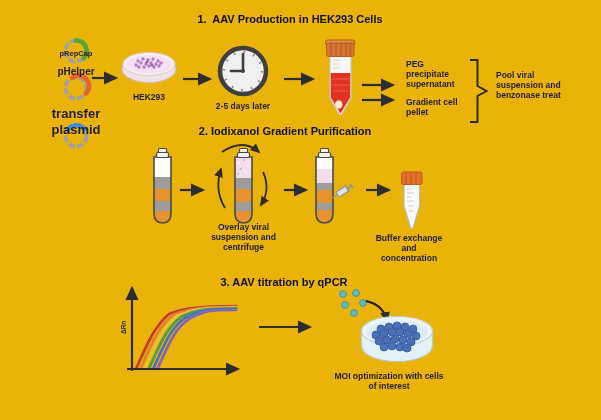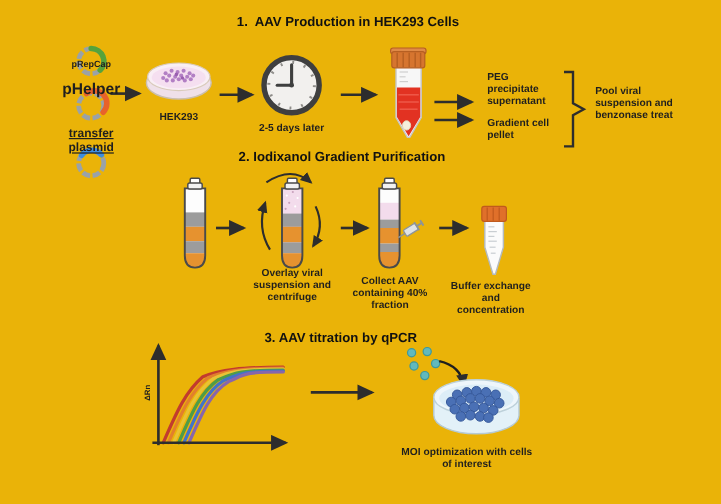--- a/index.html
+++ b/index.html
@@ -239,31 +239,30 @@
           <circle cx="392" cy="346" r="4"></circle>
         <circle cx="400" cy="347" r="4"></circle>
           <circle cx="407" cy="348" r="4"></circle>
       </g>
     </g>
   </svg>
 
   <div class="ttl" style="left:190px;top:13px;width:200px;">1.  AAV Production in HEK293 Cells</div>
 
   <div class="lbl ctr" style="left:46px;top:27px;width:60px;font-size:7.5px;margin-top:22px;">pRepCap</div>
-  <div class="lbl ctr" style="left:46px;top:66px;width:60px;font-size:13px;">pHelper</div>
-  <div class="lbl ctr" style="left:51px;top:106px;width:50px;font-size:10px;text-decoration:underline;">transfer plasmid</div>
+  <div class="lbl ctr" style="left:46px;top:66px;width:60px;font-size:10px;">pHelper</div>
+  <div class="lbl ctr" style="left:51px;top:106px;width:50px;font-size:13px;">transfer plasmid</div>
 
   <div class="lbl ctr" style="left:119px;top:92px;width:60px;">HEK293</div>
   <div class="lbl ctr" style="left:208px;top:101px;width:70px;">2-5 days later</div>
   <div class="lbl" style="left:406px;top:59px;width:62px;">PEG precipitate supernatant</div>
   <div class="lbl" style="left:406px;top:97px;width:60px;">Gradient cell pellet</div>
   <div class="lbl" style="left:496px;top:70px;width:76px;">Pool viral suspension and benzonase treat</div>
 
   <div class="ttl" style="left:175px;top:125px;width:220px;">2. Iodixanol Gradient Purification</div>
   <div class="lbl ctr" style="left:211px;top:222px;width:65px;">Overlay viral suspension and centrifuge</div>
-  <div class="lbl ctr" style="left:292px;top:229px;width:66px;">Collect AAV containing 40% fraction</div>
   <div class="lbl ctr" style="left:375px;top:233px;width:68px;">Buffer exchange and concentration</div>
 
   <div class="ttl" style="left:184px;top:276px;width:200px;">3. AAV titration by qPCR</div>
   <div class="yax" style="left:120px;top:334px;">ΔRn</div>
   <div class="lbl ctr" style="left:334px;top:371px;width:110px;">MOI optimization with cells of interest</div>
 
 </div>
 
 </body></html>

